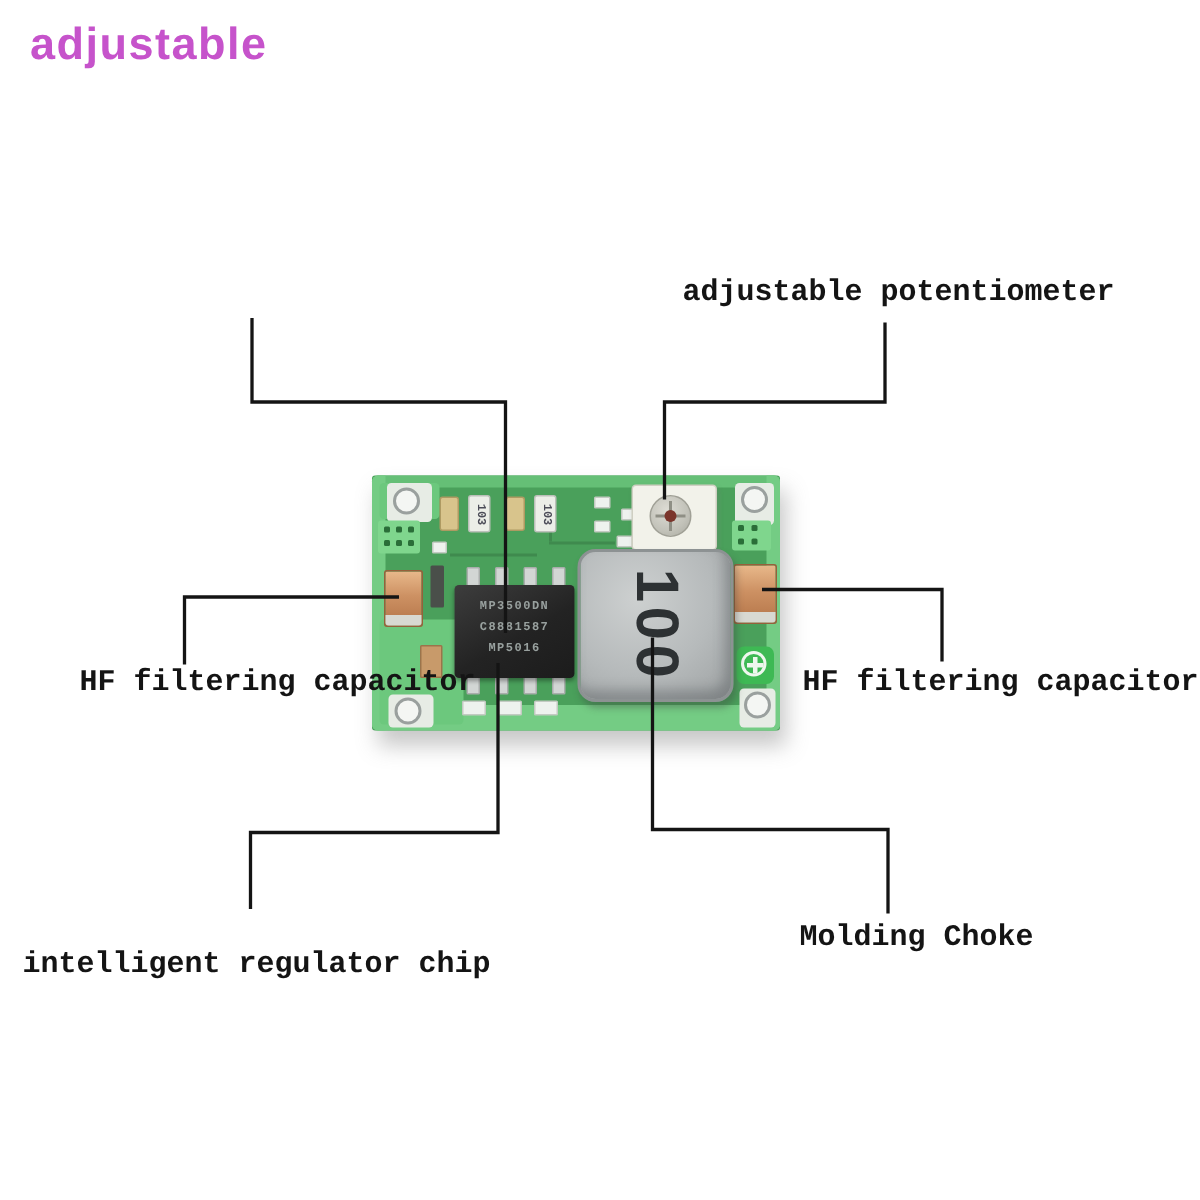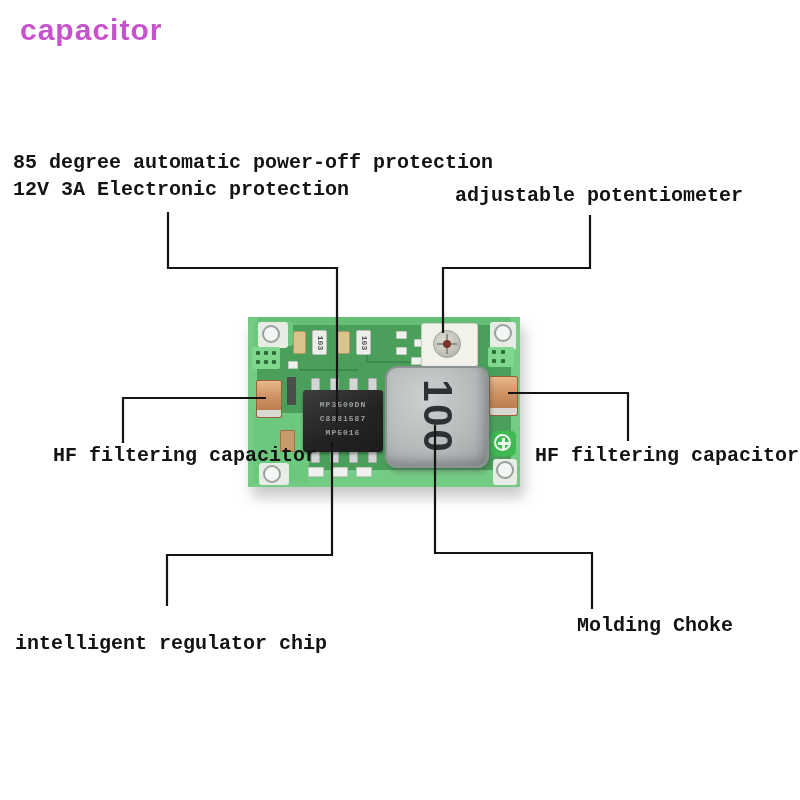--- a/index.html
+++ b/index.html
@@ -12,21 +12,21 @@
              font-size:30px;font-weight:bold;color:#c653cb;letter-spacing:1px;z-index:6;}
 
   
   .lbl{position:absolute;color:#141414;font-size:20px;font-weight:bold;
        white-space:nowrap;z-index:6;letter-spacing:0;}
   .lbl-protection{left:13px;top:149px;line-height:27px;}
   .lbl-pot{left:455px;top:184px;text-align:center;}
   .lbl-capL{left:53px;top:444px;}
   .lbl-capR{left:535px;top:444px;}
   .lbl-chip{left:15px;top:632px;}
-  .lbl-choke{left:533px;top:614px;margin-left:44px;}
+  .lbl-choke{left:533px;top:614px;}
 
   
   .callouts{position:absolute;left:0;top:0;z-index:5;}
   .callouts polyline{fill:none;stroke:#141414;stroke-width:2.2px;}
 
   
   .board{left:248px;top:317px;width:272px;height:170px;background:#4aa05b;
          border-radius:2px;z-index:1;box-shadow:4px 10px 14px rgba(110,110,110,.38);}
   .strip{position:absolute;background:#74cc84;}
   .strip.left{left:0;top:0;width:9px;height:170px;border-radius:4px 0 0 4px;}
@@ -96,26 +96,22 @@
   .plusmark .ring{position:absolute;left:3px;top:3px;width:17px;height:17px;border-radius:50%;
                   border:2px solid #eef7ee;box-sizing:border-box;}
   .plusmark .ph{position:absolute;left:7px;top:11px;width:11px;height:3px;background:#eef7ee;}
   .plusmark .pv{position:absolute;left:11px;top:7px;width:3px;height:11px;background:#eef7ee;}
 </style>
 </head>
 <body>
 
 <div class="stage">
 
-  <div class="abs watermark">capacitor</div>
-
-  <div class="lbl lbl-protection">
-    <div>85 degree automatic power-off protection</div>
-    <div>12V 3A Electronic protection</div>
-  </div>
+  <div class="abs watermark">adjustable</div>
+
   <div class="lbl lbl-pot">adjustable potentiometer</div>
   <div class="lbl lbl-capL">HF filtering capacitor</div>
   <div class="lbl lbl-capR">HF filtering capacitor</div>
   <div class="lbl lbl-chip">intelligent regulator chip</div>
   <div class="lbl lbl-choke">Molding Choke</div>
 
   <svg class="callouts" width="800" height="800" viewBox="0 0 800 800">
     <polyline points="168,212 168,268 337,268 337,422"></polyline>
     <polyline points="590,215 590,268 443,268 443,333"></polyline>
     <polyline points="123,443 123,398 266,398"></polyline>

